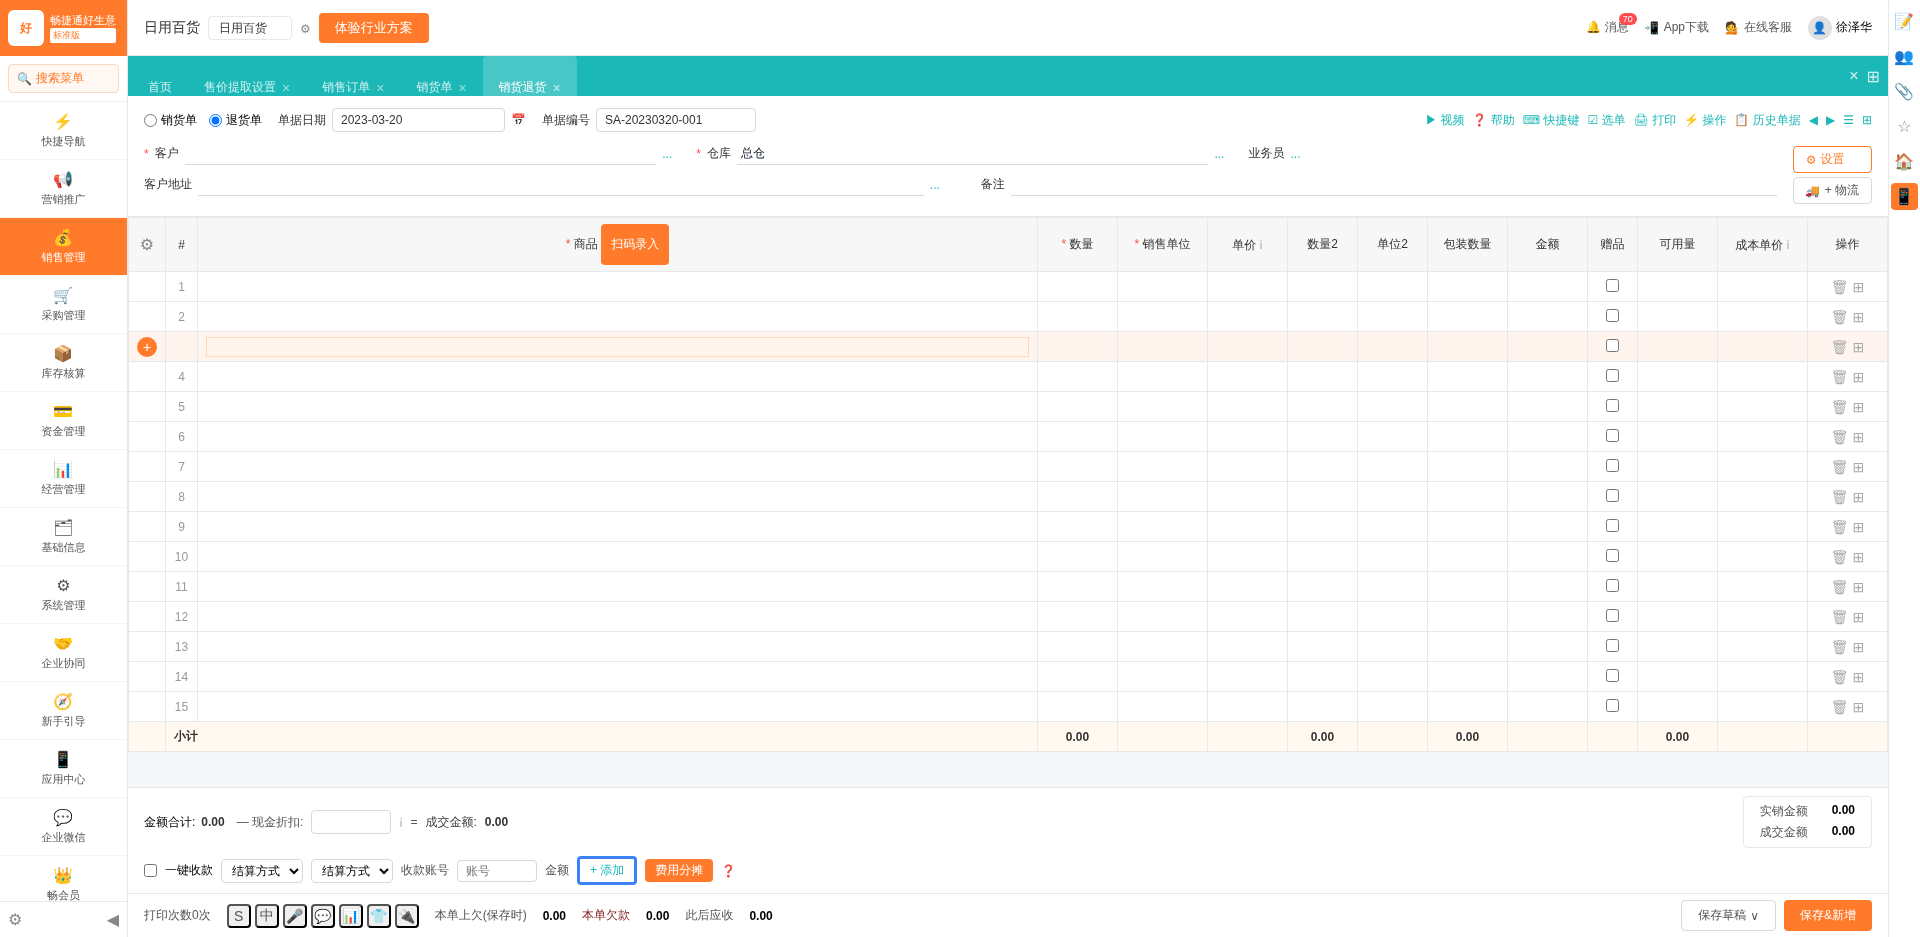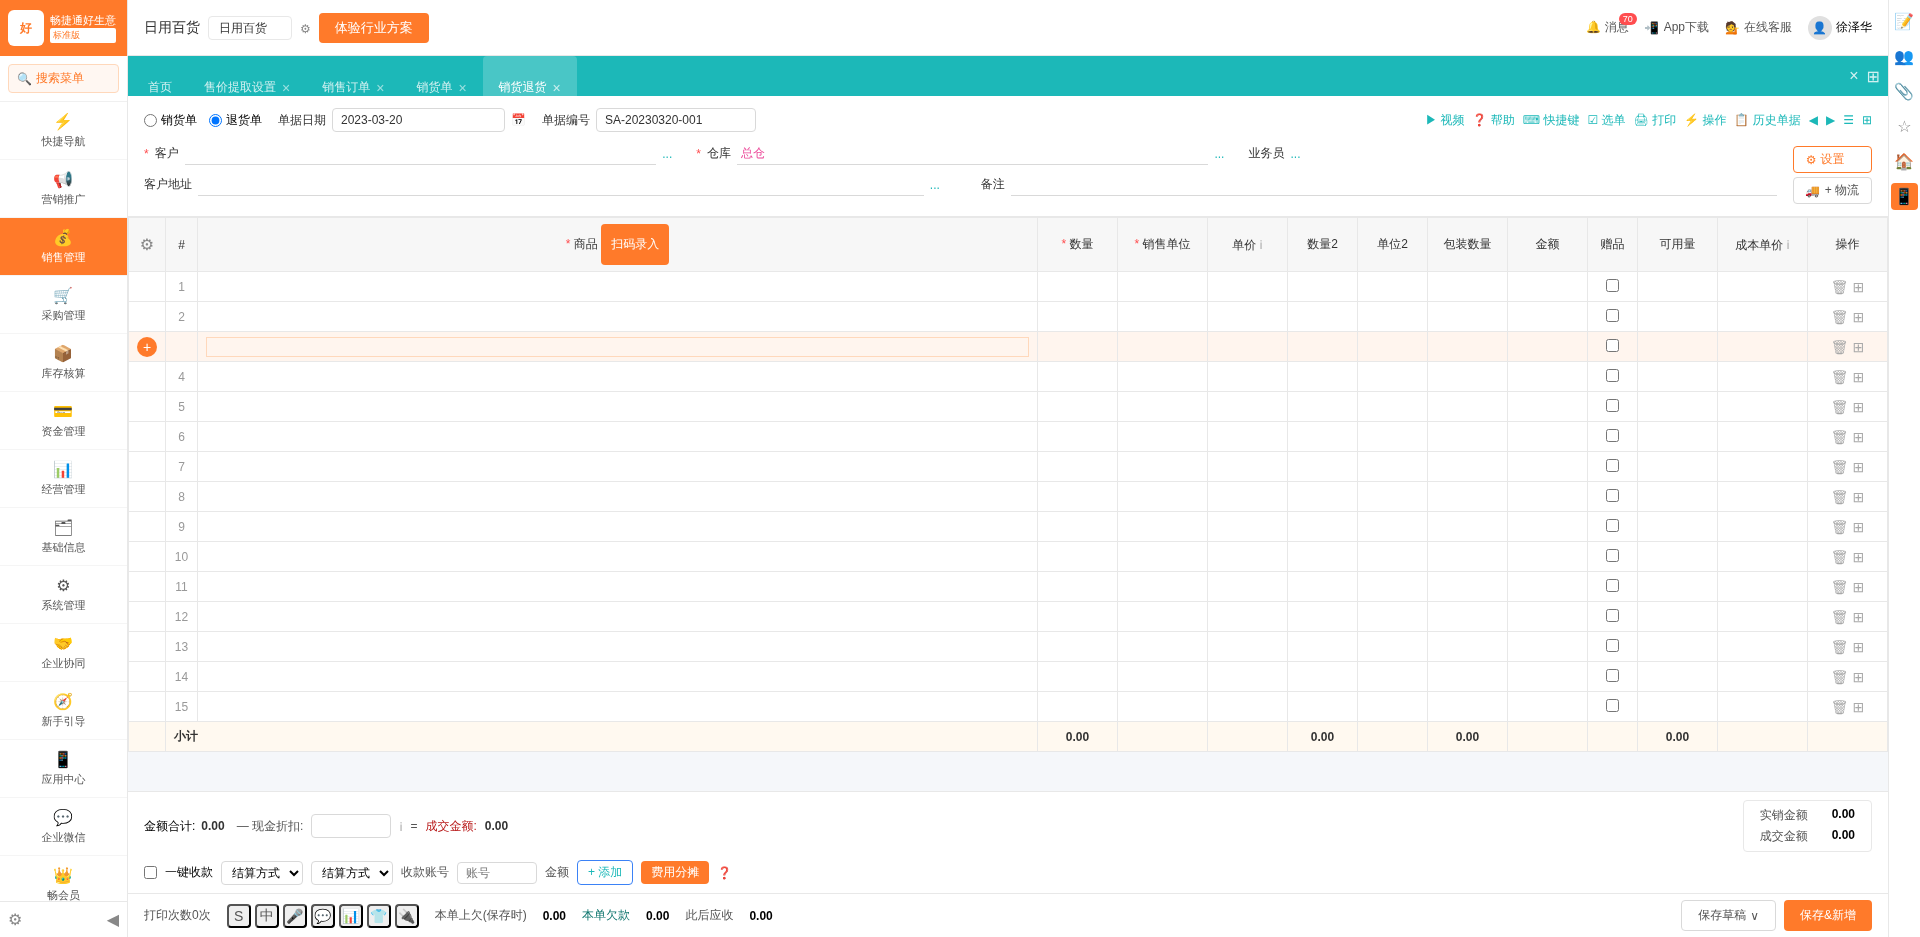--- a/index.html
+++ b/index.html
@@ -57,21 +57,21 @@
     .radio-item input { cursor: pointer; }
     .form-date-group { display: flex; align-items: center; gap: 6px; }
     .form-label { color: #333; white-space: nowrap; }
     .form-input { border: 1px solid #d9d9d9; border-radius: 4px; padding: 4px 8px; color: #333; background: #fff; }
     .form-date-input { border: 1px solid #d9d9d9; border-radius: 4px; padding: 4px 8px; color: #333; background: #fff; }
     .form-actions { margin-left: auto; display: flex; gap: 8px; align-items: center; }
     .form-action-btn { background: none; border: none; cursor: pointer; color: #1cb8b8; font-size: 12px; display: flex; align-items: center; gap: 3px; }
     .form-row2 { display: flex; align-items: center; gap: 24px; }
     .form-field { display: flex; align-items: center; gap: 6px; flex: 1; }
     .form-field-required { color: #ff4d4f; }
-    .form-field-input { flex: 1; border: none; border-bottom: 1px solid #d9d9d9; padding: 4px 4px; color: #ec4899; background: transparent; outline: none; }
+    .form-field-input { flex: 1; border: none; border-bottom: 1px solid #d9d9d9; padding: 4px 4px; color: #0f172a; background: transparent; outline: none; }
     .form-field-dots { color: #1cb8b8; cursor: pointer; }
     .form-row3 { display: flex; align-items: center; gap: 41px; margin-top: 8px; }
     .right-buttons { display: flex; flex-direction: column; gap: 4px; margin-left: auto; }
     .right-btn { background: #fff; border: 1px solid #d9d9d9; border-radius: 4px; padding: 4px 12px; cursor: pointer; color: #555; font-size: 12px; display: flex; align-items: center; gap: 4px; white-space: nowrap; }
     .right-btn.orange { color: #ff7a2a; border-color: #ff7a2a; }
 
     
     .table-area { flex: 1; overflow: hidden; display: flex; flex-direction: column; }
     .table-toolbar-settings { background: none; border: none; cursor: pointer; color: #888; font-size: 16px; }
     .scan-btn { background: #ff7a2a; color: #fff; border: none; border-radius: 4px; padding: 12px 10px; cursor: pointer; font-size: 12px; }
@@ -89,21 +89,21 @@
 
     
     .bottom-area { background: #fff; border-top: 1px solid #e8e8e8; padding: 8px 16px; flex-shrink: 0; }
     .bottom-row1 { display: flex; align-items: center; gap: 8px; margin-bottom: 8px; }
     .bottom-calc { display: flex; align-items: center; gap: 6px; }
     .bottom-total { font-weight: bold; color: #333; }
     .bottom-row2 { display: flex; align-items: center; gap: 8px; }
     .bottom-checkbox { cursor: pointer; }
     .bottom-select { border: 1px solid #d9d9d9; border-radius: 4px; padding: 3px 6px; background: #fff; cursor: pointer; }
     .bottom-input { border: 1px solid #d9d9d9; border-radius: 4px; padding: 3px 8px; background: #fff; width: 80px; }
-    .add-expense-btn { background: none; border: 1px solid #3b82f6; color: #1cb8b8; border-radius: 4px; padding: 3px 10px; cursor: pointer; }
+    .add-expense-btn { background: none; border: 3px solid #3b82f6; color: #1cb8b8; border-radius: 4px; padding: 3px 10px; cursor: pointer; }
     .fee-split-btn { background: #ff7a2a; color: #fff; border: none; border-radius: 4px; padding: 3px 10px; cursor: pointer; }
 
     
     .footer { background: #fff; border-top: 1px solid #e8e8e8; padding: 6px 16px; display: flex; align-items: center; gap: 16px; flex-shrink: 0; }
     .footer-icon { width: 24px; height: 24px; border-radius: 4px; display: flex; align-items: center; justify-content: center; cursor: pointer; font-size: 14px; color: #555; }
     .save-draft-btn { background: #fff; border: 1px solid #d9d9d9; border-radius: 4px; padding: 6px 16px; cursor: pointer; color: #555; display: flex; align-items: center; gap: 4px; }
     .save-new-btn { background: #ff7a2a; color: #fff; border: none; border-radius: 4px; padding: 6px 16px; cursor: pointer; display: flex; align-items: center; gap: 4px; }
 
     
     .side-panel { width: 32px; background: #fff; border-left: 1px solid #e8e8e8; display: flex; flex-direction: column; align-items: center; padding: 8px 0; gap: 8px; flex-shrink: 0; }
@@ -714,21 +714,21 @@
     <div class="bottom-area">
       <div class="bottom-row1">
         <span class="bottom-calc">
           <span>金额合计:</span>
           <span class="bottom-total">0.00</span>
         </span>
         <span style="color:#555; margin-left:4px;">— 现金折扣:</span>
         <input type="text" class="form-input" style="width: 80px;">
         <button style="background:none;border:none;cursor:pointer;color:#aaa;">ℹ</button>
         <span style="color:#555;">=</span>
-        <span style="color:#b91c1c;">成交金额:</span>
+        <span style="color:#404040;">成交金额:</span>
         <span class="bottom-total">0.00</span>
 
         <div style="position:relative; margin-left:auto; display:flex; gap:12px;">
           <div style="background:#fff;border:1px solid #e8e8e8;border-radius:4px;padding:6px 16px;">
             <div style="display:flex;justify-content:space-between;gap:24px;margin-bottom:4px;">
               <span style="color:#555;">实销金额</span>
               <span style="font-weight:bold;">0.00</span>
             </div>
             <div style="display:flex;justify-content:space-between;gap:24px;">
               <span style="color:#555;">成交金额</span>
@@ -764,21 +764,21 @@
         <button class="footer-icon">S</button>
         <button class="footer-icon">中</button>
         <button class="footer-icon">🎤</button>
         <button class="footer-icon">💬</button>
         <button class="footer-icon">📊</button>
         <button class="footer-icon">👕</button>
         <button class="footer-icon">🔌</button>
       </div>
       <span style="color:#555;">本单上欠(保存时)</span>
       <span style="font-weight:bold;">0.00</span>
-      <span style="color:#0f766e;text-align:center;">本单欠款</span>
+      <span style="color:#7f1d1d;text-align:center;">本单欠款</span>
       <span style="font-weight:bold;">0.00</span>
       <span style="color:#555;">此后应收</span>
       <span style="font-weight:bold;">0.00</span>
       <div style="margin-left:auto; display:flex; gap:8px;">
         <button class="save-draft-btn">
           <span>保存草稿</span>
           <span>∨</span>
         </button>
         <button class="save-new-btn">
           <span>保存&amp;新增</span>

